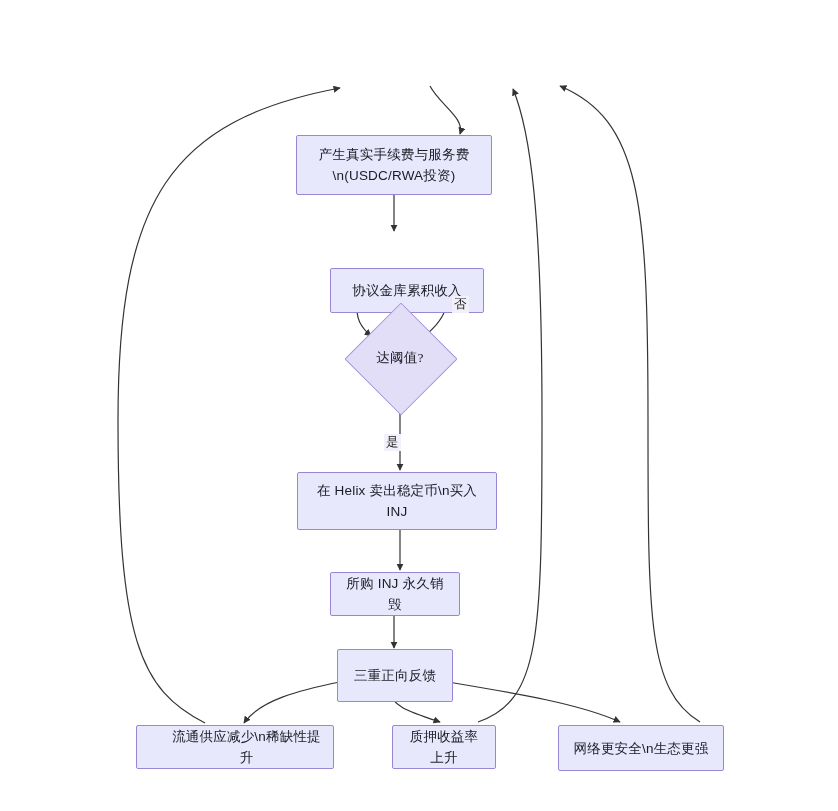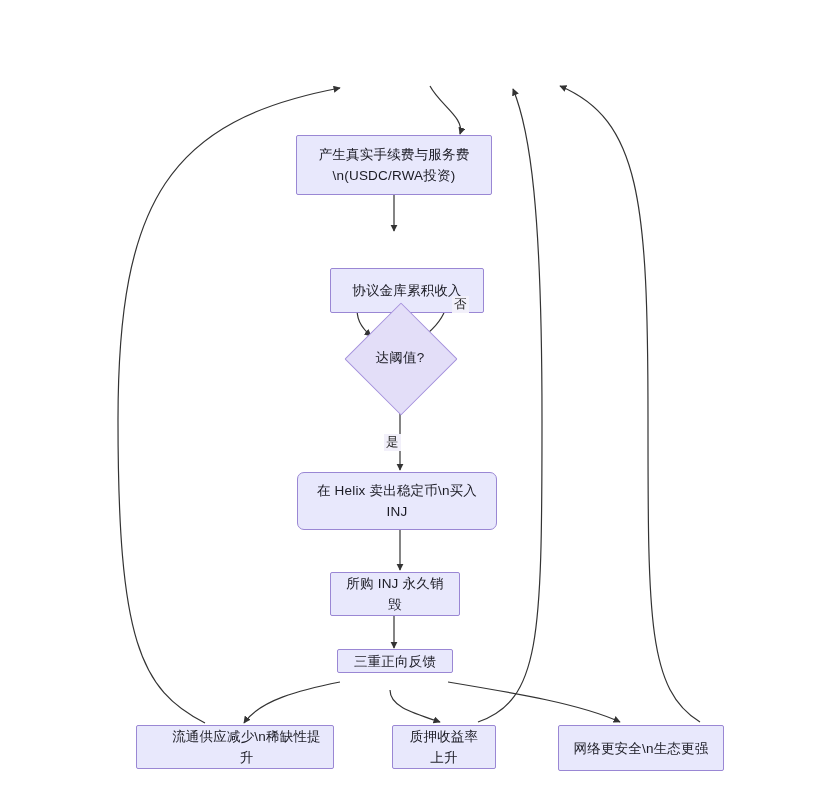--- a/index.html
+++ b/index.html
@@ -72,20 +72,21 @@
     top: 0;
     width: 110px;
     height: 110px;
     display: flex;
     align-items: center;
     justify-content: center;
     font-size: 13.5px;
     color: #1b1b24;
     text-align: center;
     letter-spacing: .2px;
+    font-family: Liberation Serif, serif;
   }
   .edge-label {
     position: absolute;
     background: #F2F0FA;
     color: #222;
     font-size: 12.5px;
     line-height: 15px;
     padding: 1px 2px;
     white-space: nowrap;
   }
@@ -143,30 +144,30 @@
 
   <div class="diamond-wrap" style="left:345px; top:303px;">
     <div class="diamond-shape"></div>
     <div class="diamond-text">达阈值?</div>
   </div>
 
   <div class="edge-label" style="left:452px; top:296px;">否</div>
 
   <div class="edge-label" style="left:384px; top:434px;">是</div>
 
-  <div class="node" style="left:297px; top:472px; width:200px; height:58px;border-radius:7px;">
+  <div class="node" style="left:297px; top:472px; width:200px; height:58px;">
     <span class="node-label">在 Helix 卖出稳定币\n买入
 INJ</span>
   </div>
 
   <div class="node" style="left:330px; top:572px; width:130px; height:44px;">
     <span class="node-label">所购 INJ 永久销毁</span>
   </div>
 
-  <div class="node" style="left:337px; top:649px; width:116px; height:24px;">
+  <div class="node" style="left:337px; top:649px; width:116px; height:53px;">
     <span class="node-label">三重正向反馈</span>
   </div>
 
   <div class="node" style="left:136px; top:725px; width:198px; height:44px;padding-left:33px;">
     <span class="node-label">流通供应减少\n稀缺性提升</span>
   </div>
 
   <div class="node" style="left:392px; top:725px; width:104px; height:44px;">
     <span class="node-label">质押收益率上升</span>
   </div>

